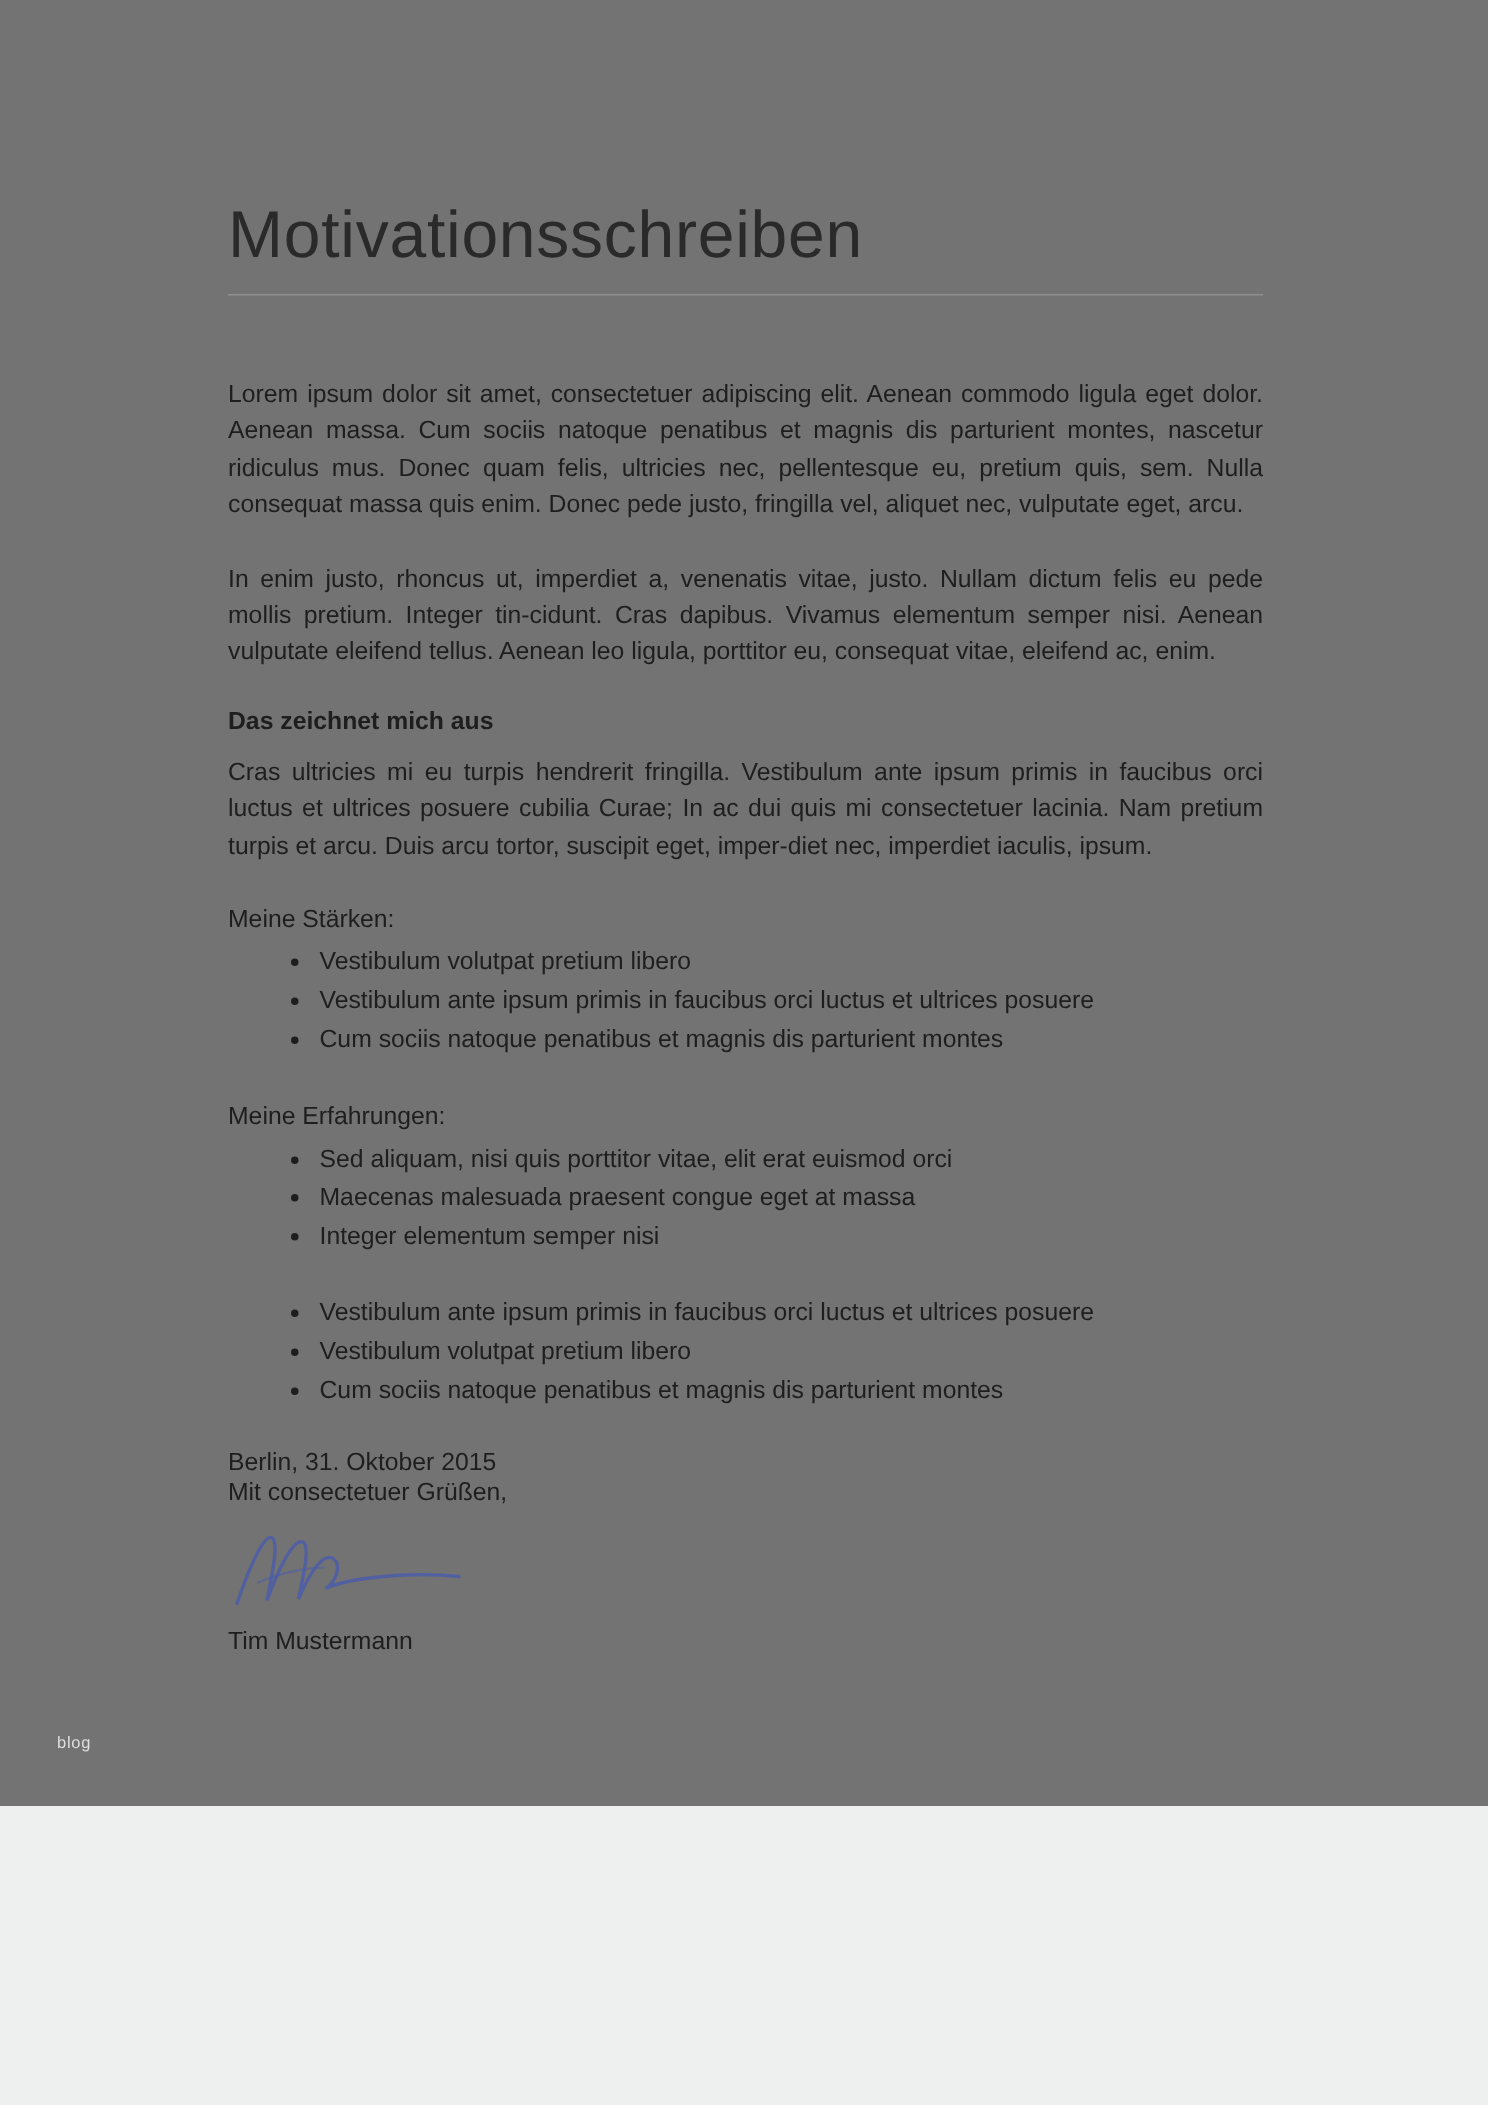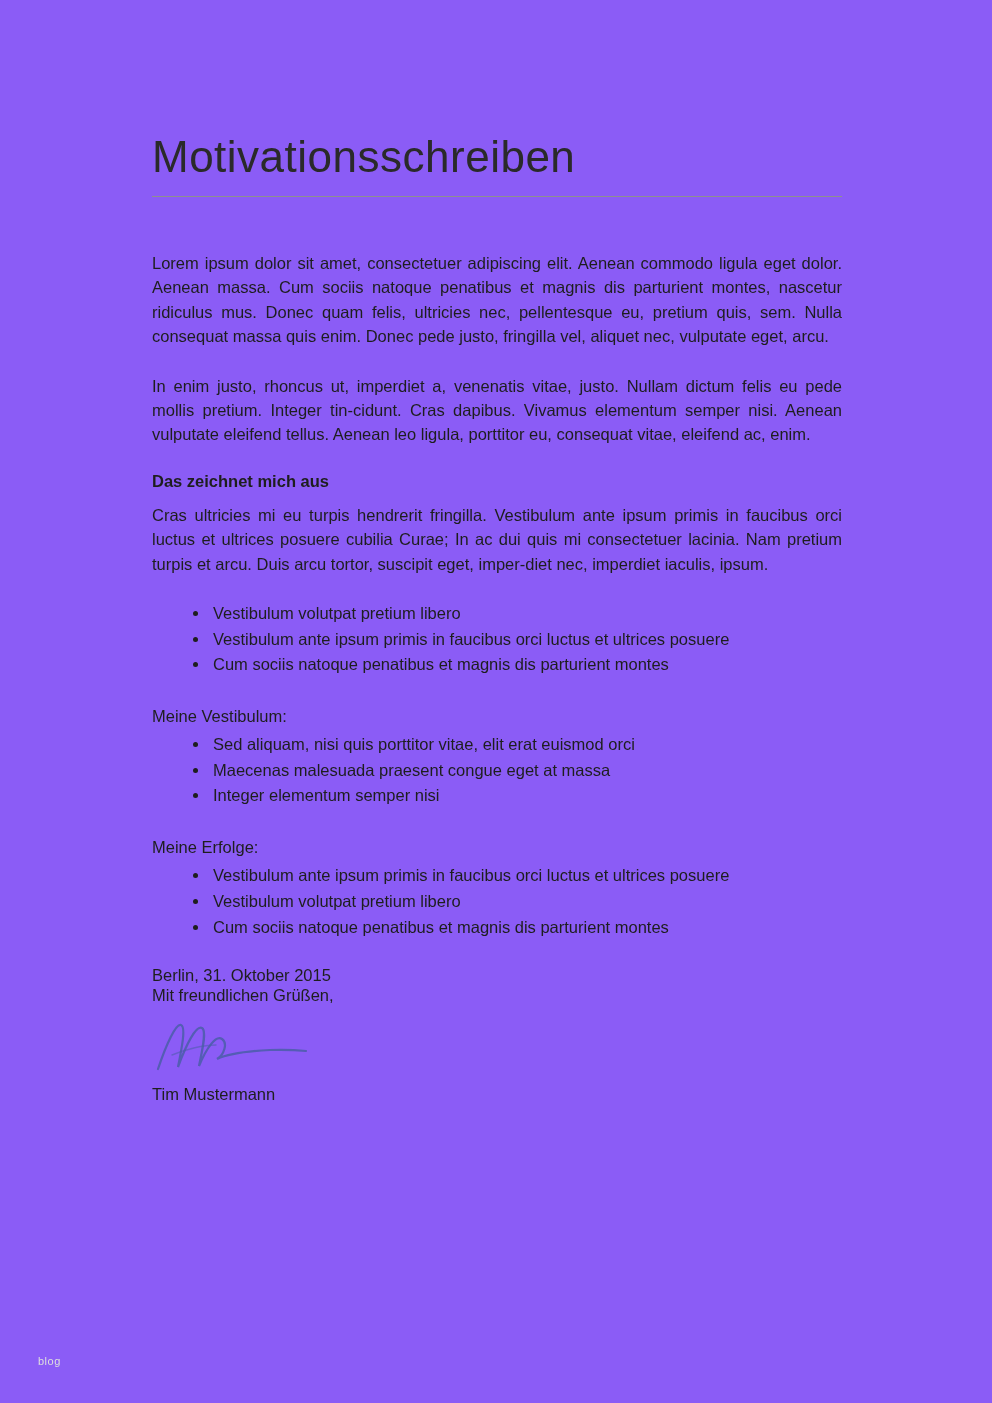--- a/index.html
+++ b/index.html
@@ -5,22 +5,22 @@
   * { box-sizing: border-box; }
   html, body { margin: 0; padding: 0; }
   body {
     background: #eef0ef;
     font-family: "Liberation Sans", sans-serif;
     color: #1e1e1e;
   }
   .page {
     position: relative;
     width: 992px;
-    height: 1403px;
-    background: #8b5cf6;
+    height: 1204px;
+    background: #737373;
     overflow: hidden;
   }
   .content {
     width: 690px;
     margin-left: 152px;
     padding-top: 132px;
   }
   .doc-title {
     font-size: 44px;
     font-weight: 400;
@@ -89,44 +89,44 @@
     <hr class="title-rule">
 
     <p class="para">Lorem ipsum dolor sit amet, consectetuer adipiscing elit. Aenean commodo ligula eget dolor. Aenean massa. Cum sociis natoque penatibus et magnis dis parturient montes, nascetur ridiculus mus. Donec quam felis, ultricies nec, pellentesque eu, pretium quis, sem. Nulla consequat massa quis enim. Donec pede justo, fringilla vel, aliquet nec, vulputate eget, arcu.</p>
 
     <p class="para">In enim justo, rhoncus ut, imperdiet a, venenatis vitae, justo. Nullam dictum felis eu pede mollis pretium. Integer tin-cidunt. Cras dapibus. Vivamus elementum semper nisi. Aenean vulputate eleifend tellus. Aenean leo ligula, porttitor eu, consequat vitae, eleifend ac, enim.</p>
 
     <p class="section-heading">Das zeichnet mich aus</p>
 
     <p class="para">Cras ultricies mi eu turpis hendrerit fringilla. Vestibulum ante ipsum primis in faucibus orci luctus et ultrices posuere cubilia Curae; In ac dui quis mi consectetuer lacinia. Nam pretium turpis et arcu. Duis arcu tortor, suscipit eget, imper-diet nec, imperdiet iaculis, ipsum.</p>
 
+    <p class="list-label">Meine Stärken:</p>
     <ul class="bullet-list">
       <li>Vestibulum volutpat pretium libero</li>
       <li>Vestibulum ante ipsum primis in faucibus orci luctus et ultrices posuere</li>
       <li>Cum sociis natoque penatibus et magnis dis parturient montes</li>
     </ul>
 
-    <p class="list-label">Meine Vestibulum:</p>
+    <p class="list-label">Meine Erfahrungen:</p>
     <ul class="bullet-list">
       <li>Sed aliquam, nisi quis porttitor vitae, elit erat euismod orci</li>
       <li>Maecenas malesuada praesent congue eget at massa</li>
       <li>Integer elementum semper nisi</li>
     </ul>
 
-    <p class="list-label">Meine Erfolge:</p>
     <ul class="bullet-list">
       <li>Vestibulum ante ipsum primis in faucibus orci luctus et ultrices posuere</li>
       <li>Vestibulum volutpat pretium libero</li>
       <li>Cum sociis natoque penatibus et magnis dis parturient montes</li>
     </ul>
 
 
     <p class="date-line">Berlin, 31. Oktober 2015</p>
 
-    <p class="salutation">Mit freundlichen Grüßen,</p>
+    <p class="salutation">Mit consectetuer Grüßen,</p>
 
     <div class="signature-wrap">
       <svg width="160" height="70" viewBox="0 0 160 70">
         <path d="M6 58 C 14 34 24 12 29 14 C 34 16 30 36 26 56 C 34 34 44 14 50 17 C 55 20 50 40 47 55 C 55 36 64 24 70 28 C 76 32 72 44 65 48 C 78 42 98 40 118 39 C 132 38.5 144 39 154 40" fill="none" stroke="#4a5da8" stroke-width="2.2" stroke-linecap="round" opacity="0.85"></path>
         <path d="M20 44 C 34 38 52 34 64 34" fill="none" stroke="#4a5da8" stroke-width="1.4" stroke-linecap="round" opacity="0.55"></path>
       </svg>
     </div>
 
     <p class="name">Tim Mustermann</p>
 

